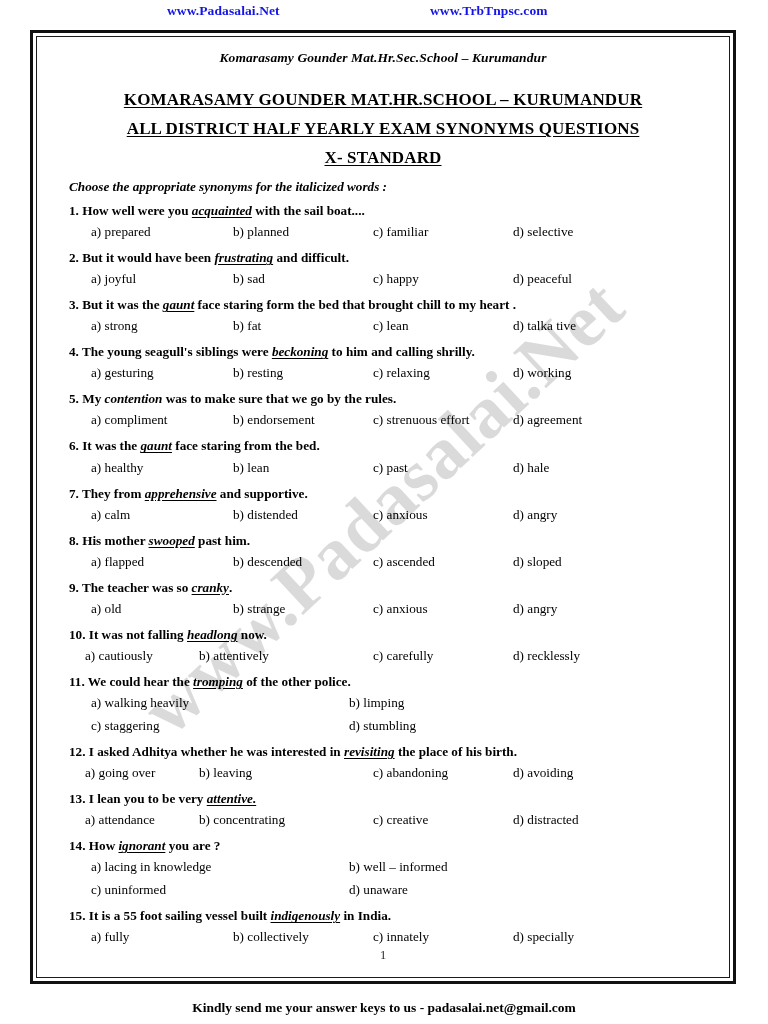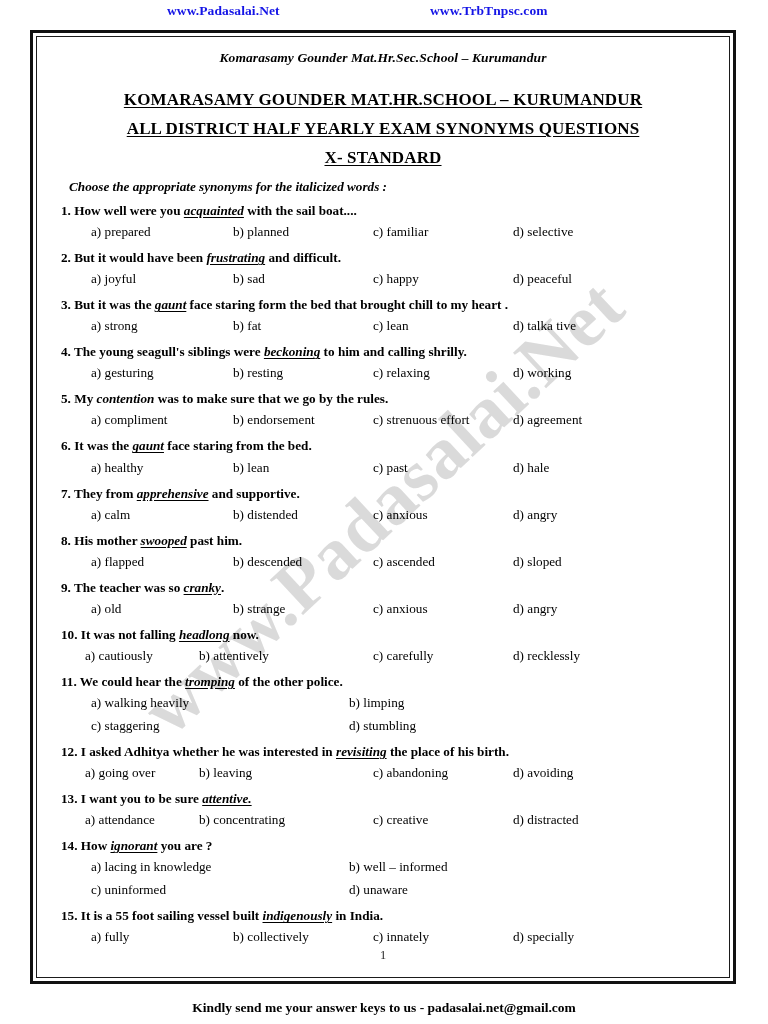--- a/index.html
+++ b/index.html
@@ -121,21 +121,21 @@
     margin: 0;
     padding: 0;
     list-style: none;
   }
   .q-block {
     margin-top: 8px;
   }
   .q-text {
     font-weight: bold;
     font-size: 13.2px;
-    margin-left: 24px;
+    margin-left: 32px;
     line-height: 1.22;
     white-space: nowrap;
   }
   .q-text .kw {
     font-style: italic;
     text-decoration: underline;
     text-underline-offset: 2px;
   }
   .q-text .kw-plain {
     font-style: italic;
@@ -325,21 +325,21 @@
           <div class="q-block">
             <div class="q-text"><span>12. </span><span>I asked Adhitya whether he was interested in </span><span class="kw">revisiting</span><span> the place of his birth.</span></div>
             <div class="opts tight">
               <span class="opt c0">a) going over</span>
               <span class="opt c1">b) leaving</span>
               <span class="opt c2">c) abandoning</span>
               <span class="opt c3">d) avoiding</span>
             </div>
           </div>
           <div class="q-block">
-            <div class="q-text"><span>13. </span><span>I want you to be sure </span><span class="kw">attentive.</span><span></span></div>
+            <div class="q-text"><span>13. </span><span>I lean you to be very </span><span class="kw">attentive.</span><span></span></div>
             <div class="opts tight">
               <span class="opt c0">a) attendance</span>
               <span class="opt c1">b) concentrating</span>
               <span class="opt c2">c) creative</span>
               <span class="opt c3">d) distracted</span>
             </div>
           </div>
           <div class="q-block">
             <div class="q-text"><span>14. </span><span>How </span><span class="kw">ignorant</span><span> you are ?</span></div>
             <div class="opts cols2">

